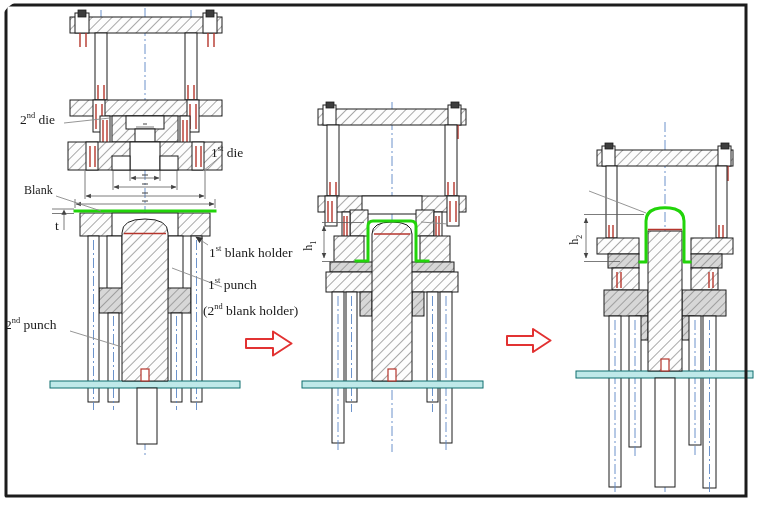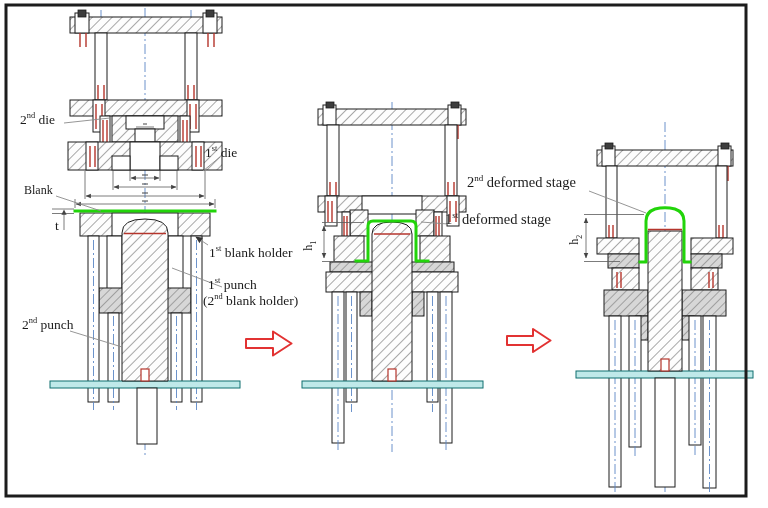--- a/index.html
+++ b/index.html
@@ -1,17 +1,17 @@
 <!DOCTYPE html>
 <html style="--outline: #1c1c1c; --centerline: #5b87c5; --accent_red: #b5352c; --blank_green: #22d40a; --teal_fill: #bfe9e9; --teal_stroke: #0e6f6f; --arrow_red: #e23232; --leader: #8a8a8a;"><head>
 <meta charset="utf-8">
 <style>
   html,body{margin:0;padding:0;background:#fff;}
   #canvas{position:relative;width:768px;height:508px;background:#fff;overflow:hidden;
-          font-family:"Liberation Serif", serif;}
+          font-family:"Liberation Serif", serif;border-radius:26px;}
   svg{position:absolute;left:0;top:0;}
   
   .o   {fill:#fff;stroke:var(--outline);stroke-width:1;}
   .dk  {fill:#3d3d3d;stroke:var(--outline);stroke-width:.8;}
   .h   {fill:url(#hp);stroke:var(--outline);stroke-width:1;}
   .hg  {fill:url(#hpg);stroke:var(--outline);stroke-width:1;}
   .cl  {stroke:var(--centerline);stroke-width:.9;stroke-dasharray:10 3 2 3;fill:none;}
   .red {stroke:var(--accent_red);stroke-width:1.4;fill:none;}
   .redbox{fill:#fff;stroke:var(--accent_red);stroke-width:1.2;}
   .grn {stroke:var(--blank_green);stroke-width:3;fill:none;stroke-linejoin:round;stroke-linecap:square;}
@@ -226,25 +226,23 @@
 
   <g>
     <path class="arw" d="M246,339 H273 V331.5 L291.5,343.5 L273,355.5 V348 H246 Z"></path>
     <path class="arw" d="M507,336 H533 V329 L550.5,340.5 L533,352 V345 H507 Z"></path>
   </g>
 
   <rect x="6" y="5" width="740" height="491" fill="none" stroke="#1c1c1c" stroke-width="3"></rect>
 </svg>
 
 <div class="lbl" style="left:20px;top:112px"><span>2</span><sup>nd</sup><span> die</span></div>
-<div class="lbl" style="left:205px;top:145px"><span>1</span><sup>st</sup><span> die</span></div>
+<div class="lbl" style="left:211px;top:145px"><span>1</span><sup>st</sup><span> die</span></div>
 <div class="lbl" style="left:24px;top:184px;font-size:12px">Blank</div>
 <div class="lbl" style="left:55px;top:219px">t</div>
 <div class="lbl" style="left:209px;top:245px"><span>1</span><sup>st</sup><span> blank holder</span></div>
 <div class="lbl" style="left:208px;top:277px"><span>1</span><sup>st</sup><span> punch</span></div>
-<div class="lbl" style="left:203px;top:293px"><span>(2</span><sup>nd</sup><span> blank holder)</span></div>
-<div class="lbl" style="left:22px;top:317px"><span>2</span><sup>nd</sup><span> punch</span></div>
-<div class="lbl big" style="left:467px;top:174px"><span>2</span><sup>nd</sup><span> deformed stage</span></div>
-<div class="lbl big" style="left:445px;top:211px"><span>1</span><sup>st</sup><span> deformed stage</span></div>
+<div class="lbl" style="left:203px;top:303px"><span>(2</span><sup>nd</sup><span> blank holder)</span></div>
+<div class="lbl" style="left:5px;top:317px"><span>2</span><sup>nd</sup><span> punch</span></div>
 <div class="lbl rot" style="left:290px;top:238px"><span>h</span><sub>1</sub></div>
 <div class="lbl rot" style="left:556px;top:232px"><span>h</span><sub>2</sub></div>
 
 </div>
 
 </body></html>

